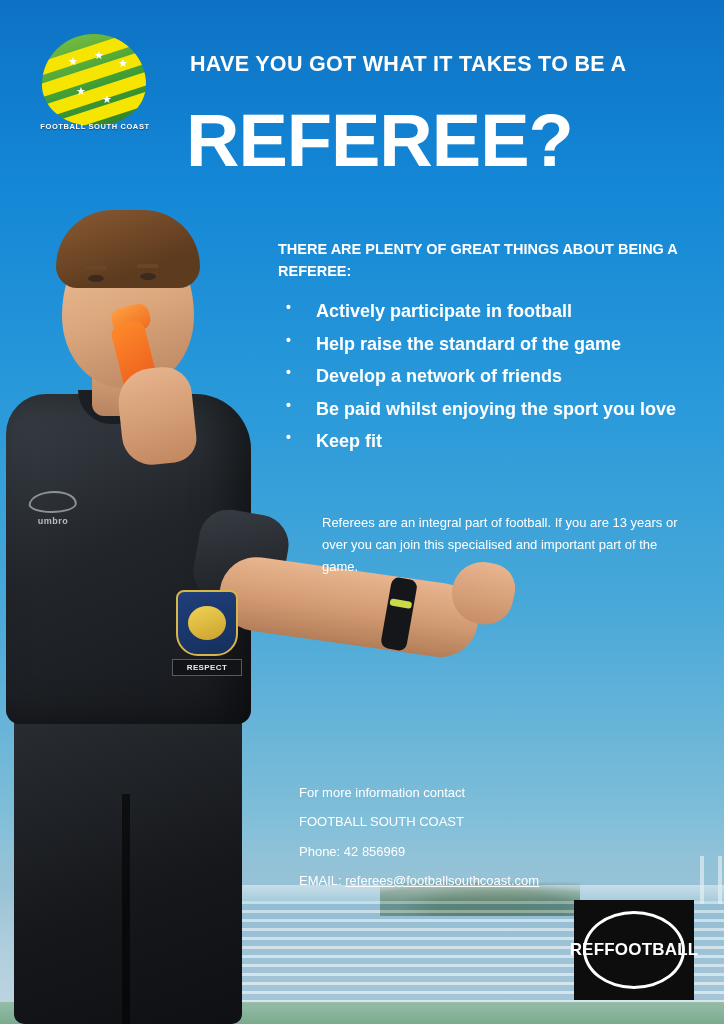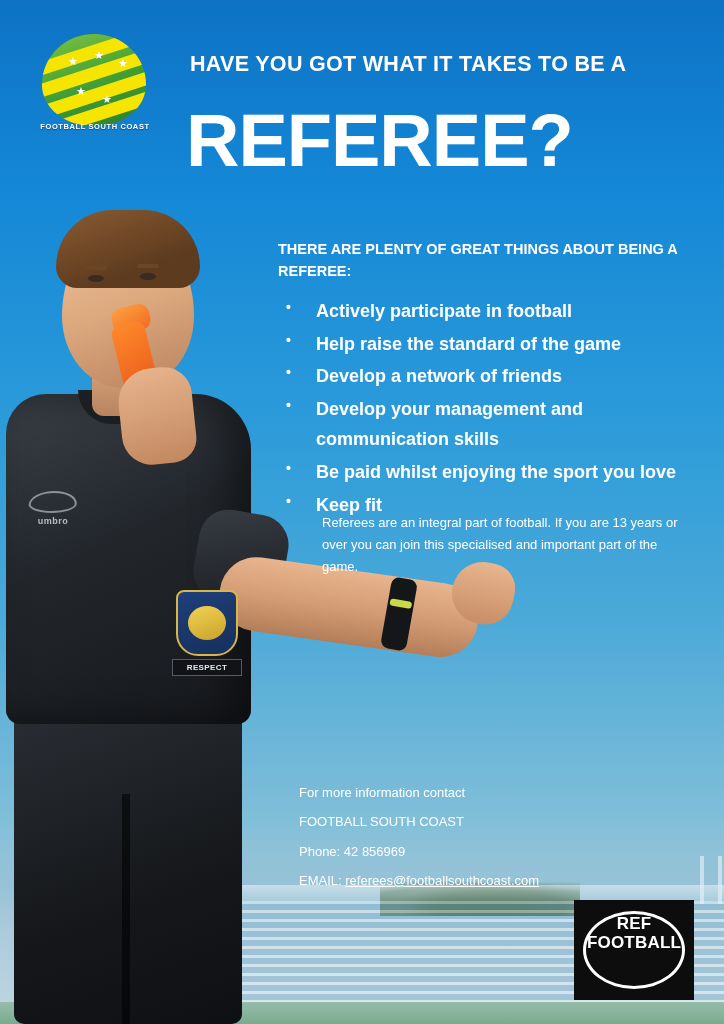--- a/index.html
+++ b/index.html
@@ -215,23 +215,23 @@
     display: flex;
     align-items: center;
     justify-content: center;
   }
   .ref-badge .oval {
     width: 102px;
     height: 78px;
     border: 3px solid #ffffff;
     border-radius: 50%;
     display: flex;
-    flex-direction: column;
+    flex-direction: row;
     align-items: center;
-    justify-content: flex-start;
+    justify-content: center;
     color: #ffffff;
     font-weight: bold;
     font-size: 17px;
     line-height: 1.12;
     letter-spacing: .2px;
   }
 
   
   .figure { position: absolute; left: 0; bottom: 0; width: 470px; height: 810px; }
 
@@ -504,21 +504,20 @@
 
   <div class="kicker">HAVE YOU GOT WHAT IT TAKES TO BE A</div>
   <div class="headline">REFEREE?</div>
 
   <div class="lead">THERE ARE PLENTY OF GREAT THINGS ABOUT BEING A REFEREE:</div>
 
   <ul class="benefits">
     <li>Actively participate in football</li>
     <li>Help raise the standard of the game</li>
     <li>Develop a network of friends</li>
-    <li>Develop your management and communication skills</li>
     <li>Be paid whilst enjoying the sport you love</li>
     <li>Keep fit</li>
   </ul>
 
   <div class="para">Referees are an integral part of football.  If you are 13 years or over you can join this specialised and important part of the game.</div>
 
   <div class="contact">
     <div>For more information contact</div>
     <div>FOOTBALL SOUTH COAST</div>
     <div>Phone: 42 856969</div>

